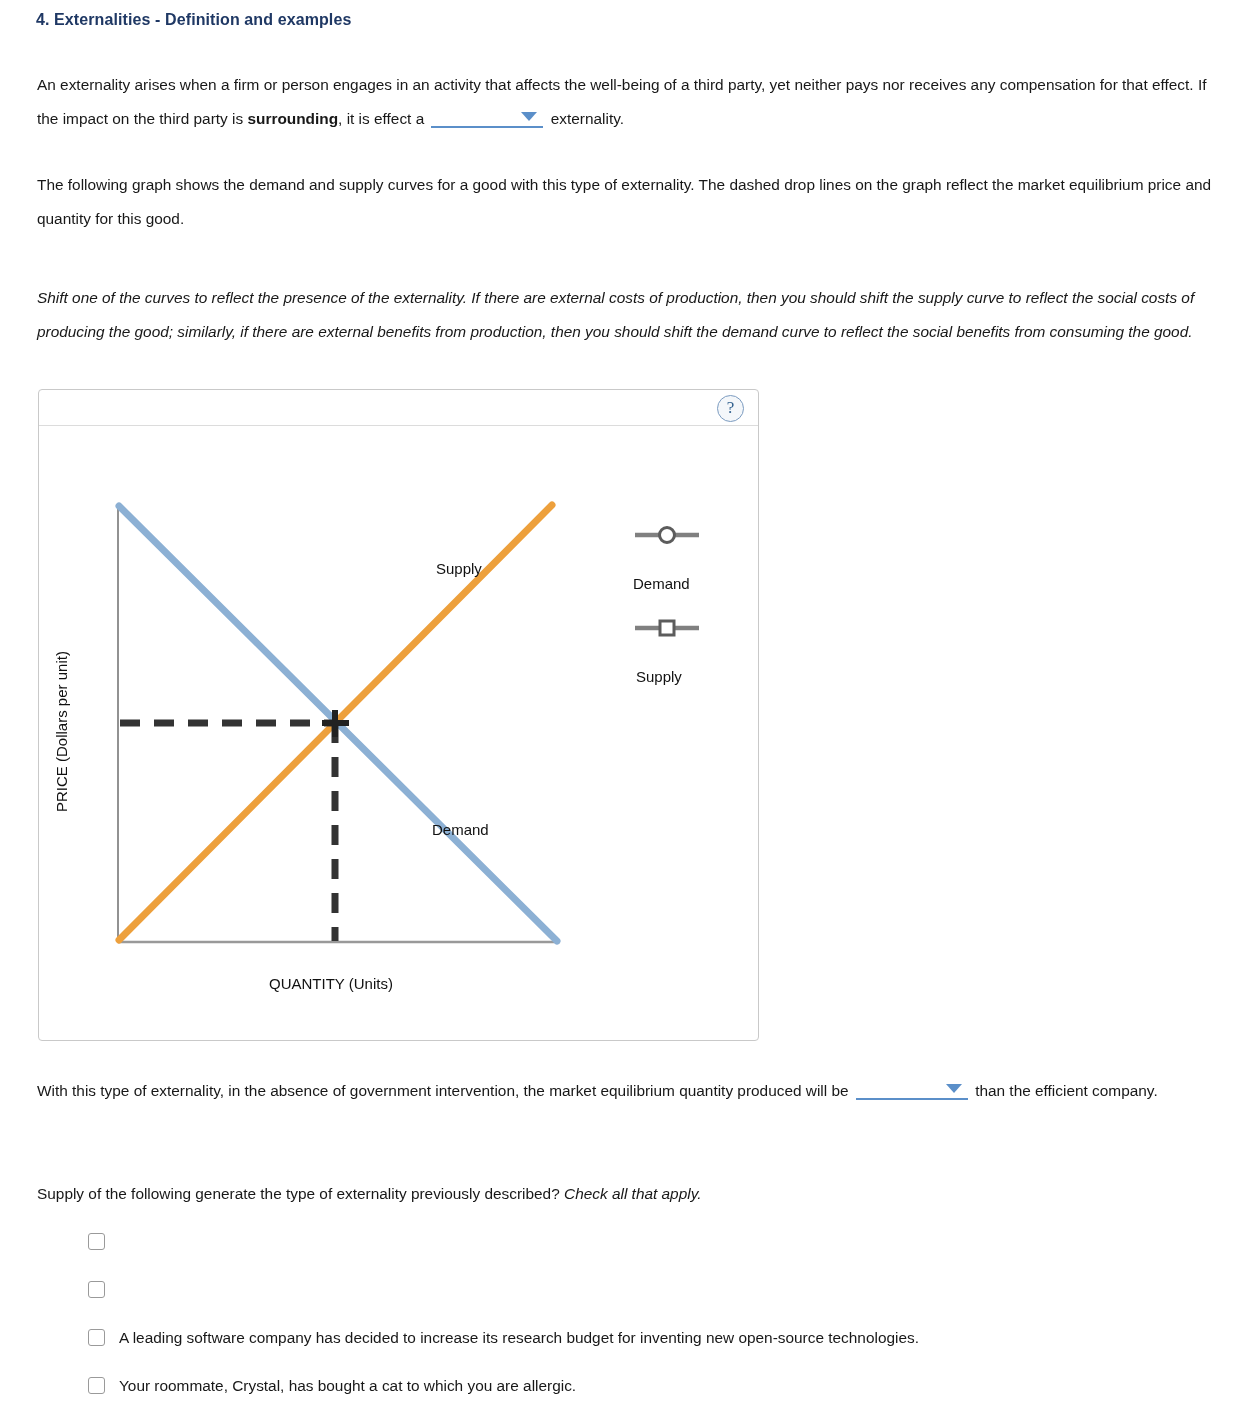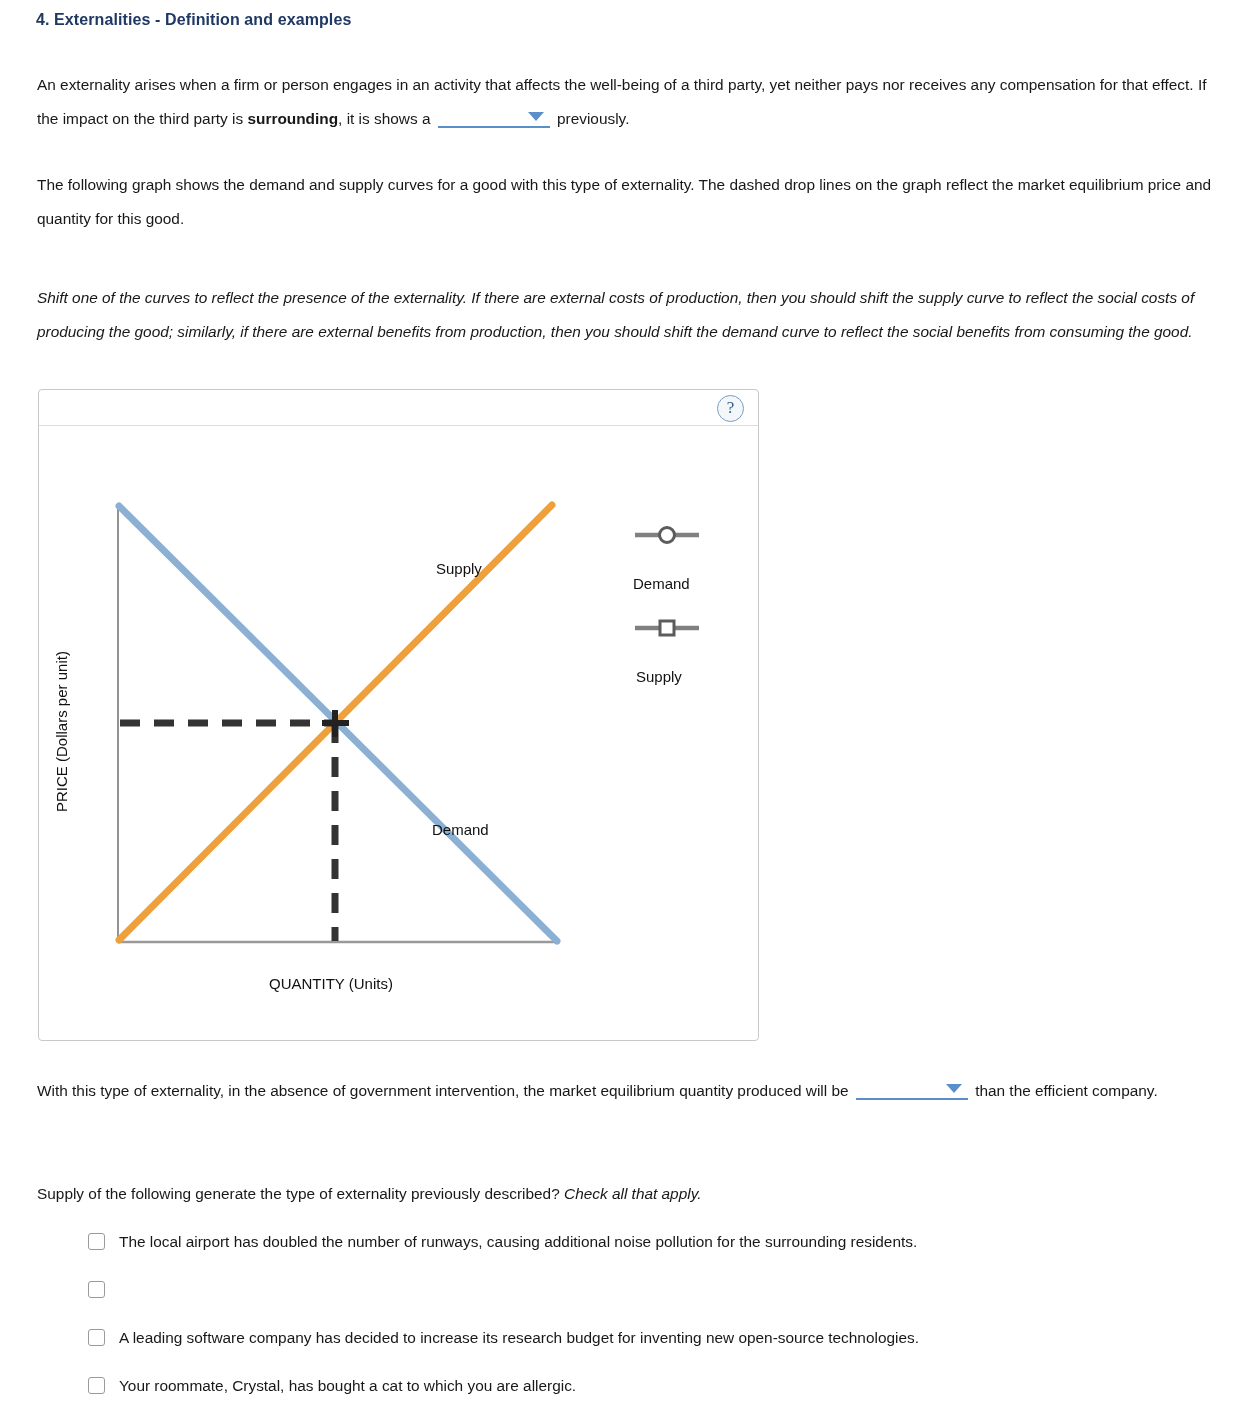--- a/index.html
+++ b/index.html
@@ -150,21 +150,21 @@
     line-height: 19px;
     color: #181818;
   }
 </style>
 </head>
 <body>
 
 <div class="q-title">4. Externalities - Definition and examples</div>
 
 <div class="para p1">
-  <span>An externality arises when a firm or person engages in an activity that affects the well-being of a third party, yet neither pays nor receives any compensation for that effect. If the impact on the third party is </span><b>surrounding</b><span>, it is shows a </span><span class="dd"><span class="caret"></span></span><span> previously.</span>
+  <span>An externality arises when a firm or person engages in an activity that affects the well-being of a third party, yet neither pays nor receives any compensation for that effect. If the impact on the third party is </span><b>surrounding</b><span>, it is effect a </span><span class="dd"><span class="caret"></span></span><span> externality.</span>
 </div>
 
 <div class="para p2">The following graph shows the demand and supply curves for a good with this type of externality. The dashed drop lines on the graph reflect the market equilibrium price and quantity for this good.</div>
 
 <div class="para p3">Shift one of the curves to reflect the presence of the externality. If there are external costs of production, then you should shift the supply curve to reflect the social costs of producing the good; similarly, if there are external benefits from production, then you should shift the demand curve to reflect the social benefits from consuming the good.</div>
 
 <div class="panel">
   <div class="panel-toolbar">
     <div class="help-icon">?</div>
   </div>
@@ -216,21 +216,20 @@
   <span>With this type of externality, in the absence of government intervention, the market equilibrium quantity produced will be </span><span class="dd"><span class="caret"></span></span><span> than the efficient company.</span>
 </div>
 
 <div class="para p5">
   <span>Supply of the following generate the type of externality previously described? </span><i>Check all that apply.</i>
 </div>
 
 <div class="opt-list">
   <div class="opt-row">
     <span class="cbox"></span>
-    <span class="opt-text">The local airport has doubled the number of runways, causing additional noise pollution for the surrounding residents.</span>
   </div>
   <div class="opt-row">
     <span class="cbox"></span>
   </div>
   <div class="opt-row">
     <span class="cbox"></span>
     <span class="opt-text">A leading software company has decided to increase its research budget for inventing new open-source technologies.</span>
   </div>
   <div class="opt-row">
     <span class="cbox"></span>

